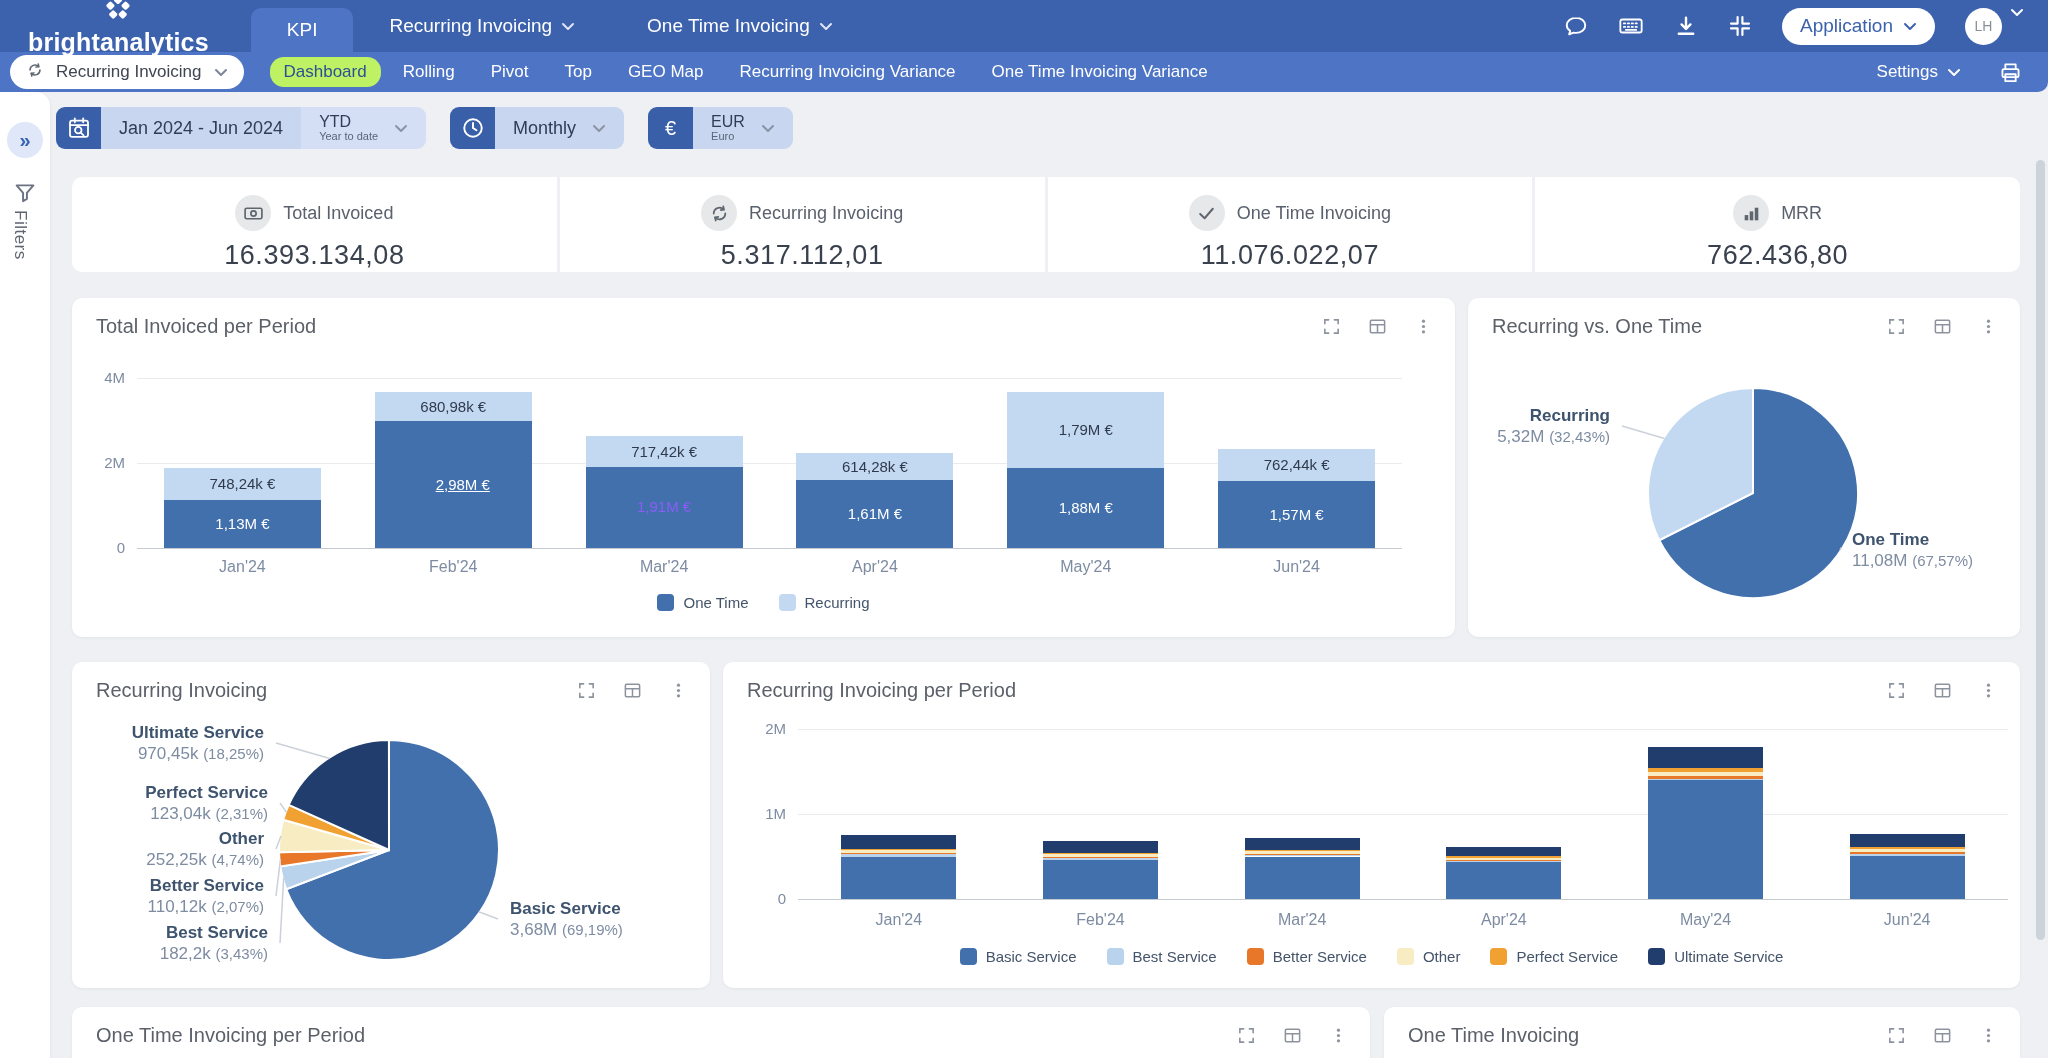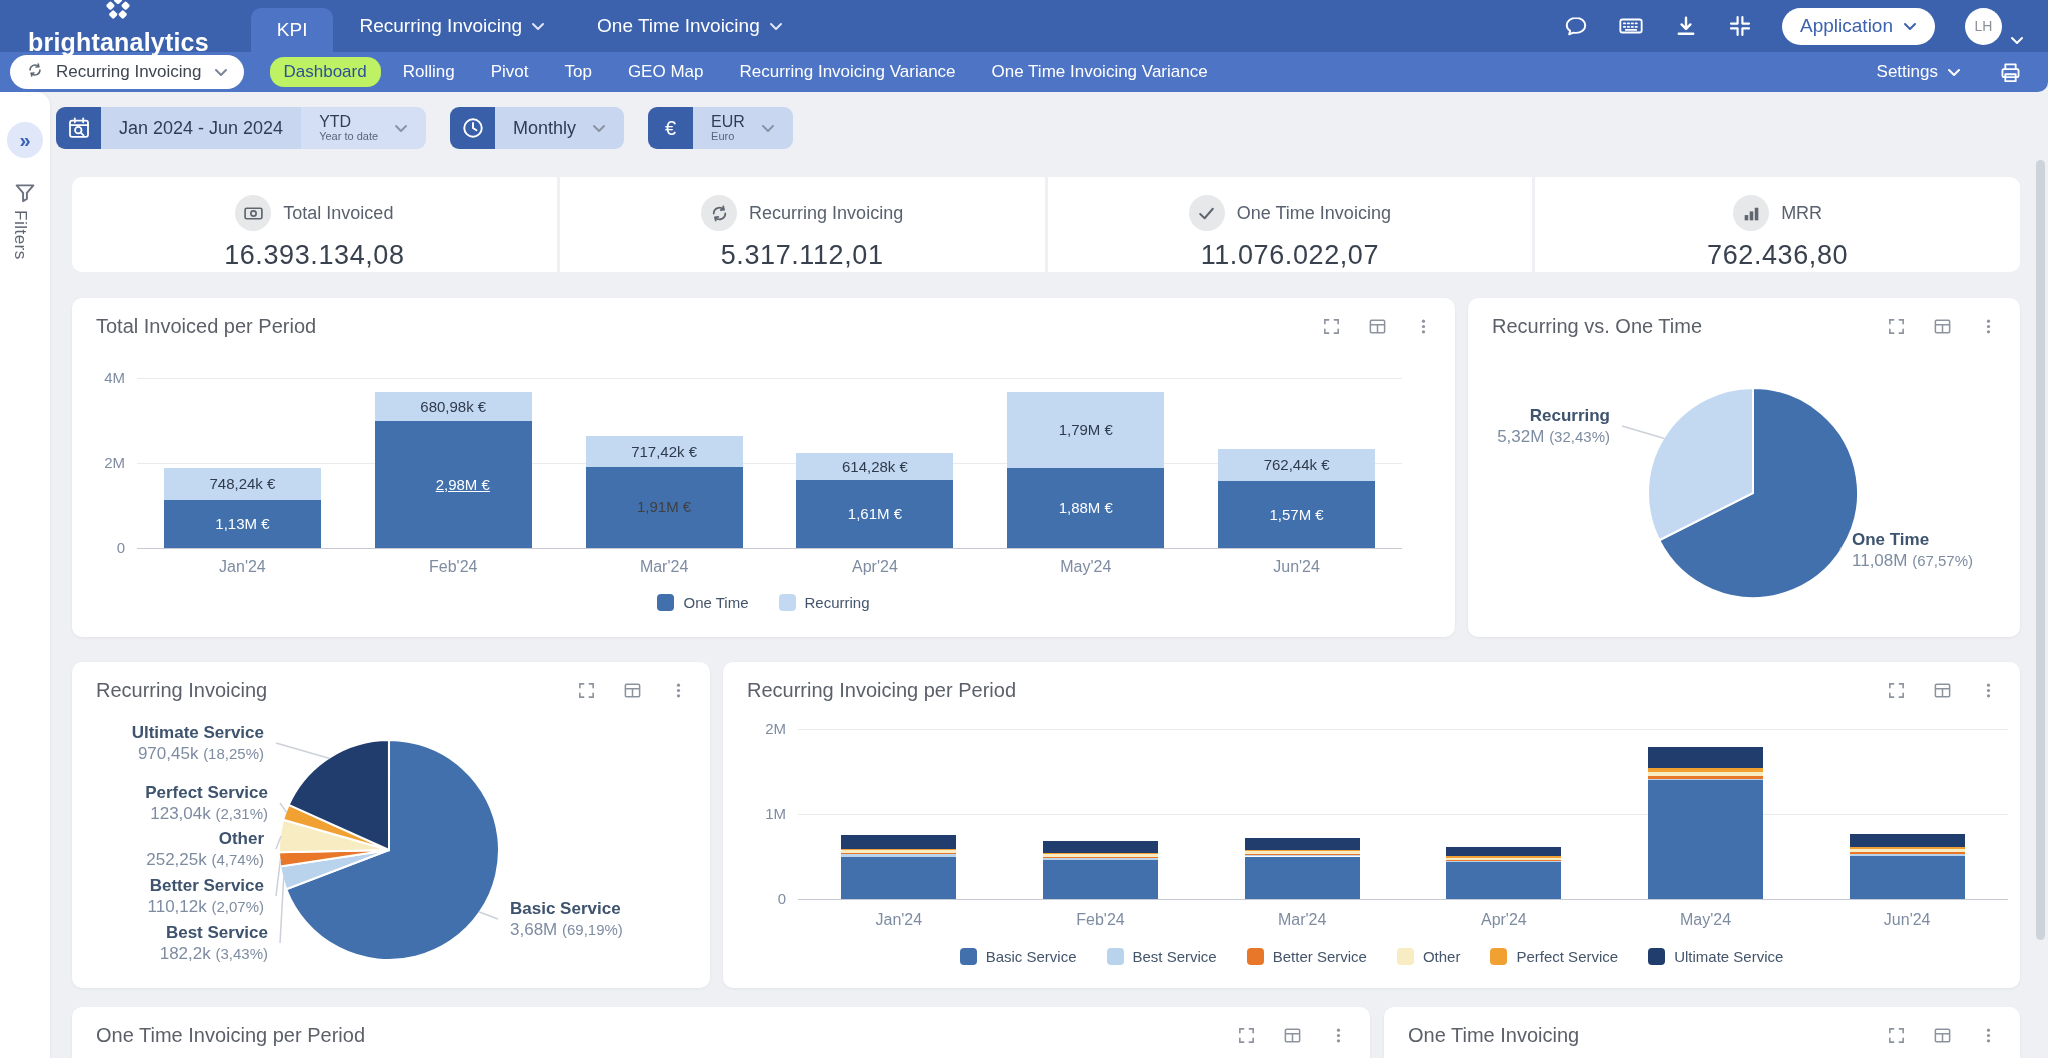--- a/index.html
+++ b/index.html
@@ -5,26 +5,26 @@
   * { margin:0; padding:0; box-sizing:border-box; }
   html,body { width:2048px; height:1058px; }
   body { font-family:"Liberation Sans","DejaVu Sans",sans-serif; background:#eef0f3; }
   .page { position:relative; width:2048px; height:1058px; overflow:hidden; background:#eef0f3; }
 
   
   .topbar { position:absolute; left:0; top:0; width:2048px; height:52px; background:#3c62ae; display:flex; align-items:center; z-index:5; }
   .logo { display:flex; align-items:center; gap:3px; margin-left:28px;flex-direction:column; }
   .logo-text { color:#fff; font-size:25px; font-weight:bold; letter-spacing:.2px; }
   .nav { display:flex; align-items:center; margin-left:42px; height:52px; }
-  .nav-item { color:#fff; font-size:19px; display:flex; align-items:center; gap:9px; padding:0 26px; height:52px; cursor:pointer; }
+  .nav-item { color:#fff; font-size:19px; display:flex; align-items:center; gap:9px; padding:0 36px; height:52px; cursor:pointer; }
   .nav-item.active { background:#4e74c5; border-radius:10px 10px 0 0; height:44px; margin-top:8px; }
   .top-actions { margin-left:auto; display:flex; align-items:center; gap:30px; margin-right:24px; }
   .icon-btn { display:flex; align-items:center; justify-content:center; cursor:pointer; }
   .app-btn { background:#fff; color:#3c62ae; border-radius:19px; height:37px; padding:0 18px; display:flex; align-items:center; gap:10px; font-size:19px; cursor:pointer; }
-  .avatar-wrap { display:flex; align-items:flex-end; gap:8px; cursor:pointer; }
+  .avatar-wrap { display:flex; align-items:flex-start; gap:8px; cursor:pointer; }
   .avatar { width:37px; height:37px; border-radius:50%; background:#fff; color:#8a8f98; font-size:14px; display:flex; align-items:center; justify-content:center; }
   .chev { display:inline-flex; align-items:center; }
 
   
   .subbar { position:absolute; left:0; top:52px; width:2048px; height:40px; background:#4e74c5; display:flex; align-items:center; border-radius:0 0 10px 0; z-index:4; }
   .selector-pill { background:#fff; border-radius:17px; height:34px; margin-left:10px; display:flex; align-items:center; gap:12px; padding:0 16px; font-size:17px; color:#3f4551; cursor:pointer; min-width:225px; }
   .selector-pill .chev { margin-left:auto; color:#7c8698; }
   .tabs { display:flex; align-items:center; gap:8px; margin-left:26px; }
   .tab { color:#fff; font-size:17px; padding:5px 14px; border-radius:14px; cursor:pointer; white-space:nowrap; }
   .tab.active { background:#bef264; color:#2d4f96; }
@@ -371,21 +371,21 @@
       <div class="bar-label" style="left: 91.9167px; width: 157px; top: 216.988px; color: rgb(255, 255, 255);">1,13M €</div>
       <div class="bar-seg" style="left: 91.9167px; width: 157px; top: 170.175px; height: 31.8002px; background: rgb(195, 217, 241);"></div>
       <div class="bar-label" style="left: 91.9167px; width: 157px; top: 177.075px; color: rgb(47, 58, 77);">748,24k €</div>
       <div class="xtick" style="left: 110.417px; width: 120px; top: 260px;">Jan'24</div>
       <div class="bar-seg" style="left: 302.75px; width: 157px; top: 123.35px; height: 126.65px; background: rgb(65, 112, 173);"></div>
       <div class="bar-label" style="left: 302.75px; width: 176px; top: 177.675px; color: rgb(255, 255, 255); text-decoration: underline;">2,98M €</div>
       <div class="bar-seg" style="left: 302.75px; width: 157px; top: 94.4083px; height: 28.9417px; background: rgb(195, 217, 241);"></div>
       <div class="bar-label" style="left: 302.75px; width: 157px; top: 99.8792px; color: rgb(47, 58, 77);">680,98k €</div>
       <div class="xtick" style="left: 321.25px; width: 120px; top: 260px;">Feb'24</div>
       <div class="bar-seg" style="left: 513.583px; width: 157px; top: 168.825px; height: 81.175px; background: rgb(65, 112, 173);"></div>
-      <div class="bar-label" style="left: 513.583px; width: 157px; top: 200.412px; color: #404040;">1,91M €</div>
+      <div class="bar-label" style="left: 513.583px; width: 157px; top: 200.412px; color: #8b5cf6;">1,91M €</div>
       <div class="bar-seg" style="left: 513.583px; width: 157px; top: 138.335px; height: 30.4904px; background: rgb(195, 217, 241);"></div>
       <div class="bar-label" style="left: 513.583px; width: 157px; top: 144.58px; color: rgb(47, 58, 77);">717,42k €</div>
       <div class="xtick" style="left: 532.083px; width: 120px; top: 260px;">Mar'24</div>
       <div class="bar-seg" style="left: 724.417px; width: 157px; top: 181.575px; height: 68.425px; background: rgb(65, 112, 173);"></div>
       <div class="bar-label" style="left: 724.417px; width: 157px; top: 206.787px; color: rgb(255, 255, 255);">1,61M €</div>
       <div class="bar-seg" style="left: 724.417px; width: 157px; top: 155.468px; height: 26.1069px; background: rgb(195, 217, 241);"></div>
       <div class="bar-label" style="left: 724.417px; width: 157px; top: 159.522px; color: rgb(47, 58, 77);">614,28k €</div>
       <div class="xtick" style="left: 742.917px; width: 120px; top: 260px;">Apr'24</div>
       <div class="bar-seg" style="left: 935.25px; width: 157px; top: 170.1px; height: 79.9px; background: rgb(65, 112, 173);"></div>
       <div class="bar-label" style="left: 935.25px; width: 157px; top: 201.05px; color: rgb(255, 255, 255);">1,88M €</div>

